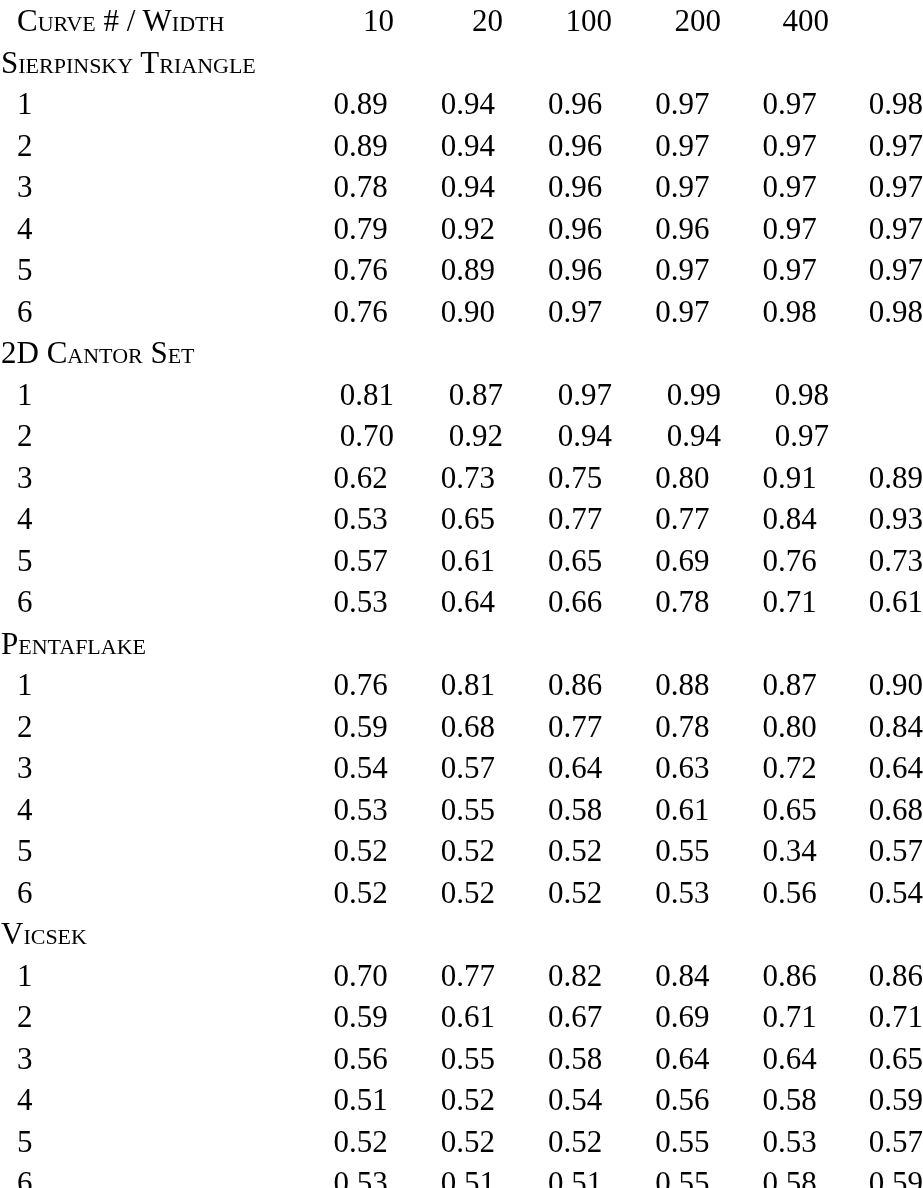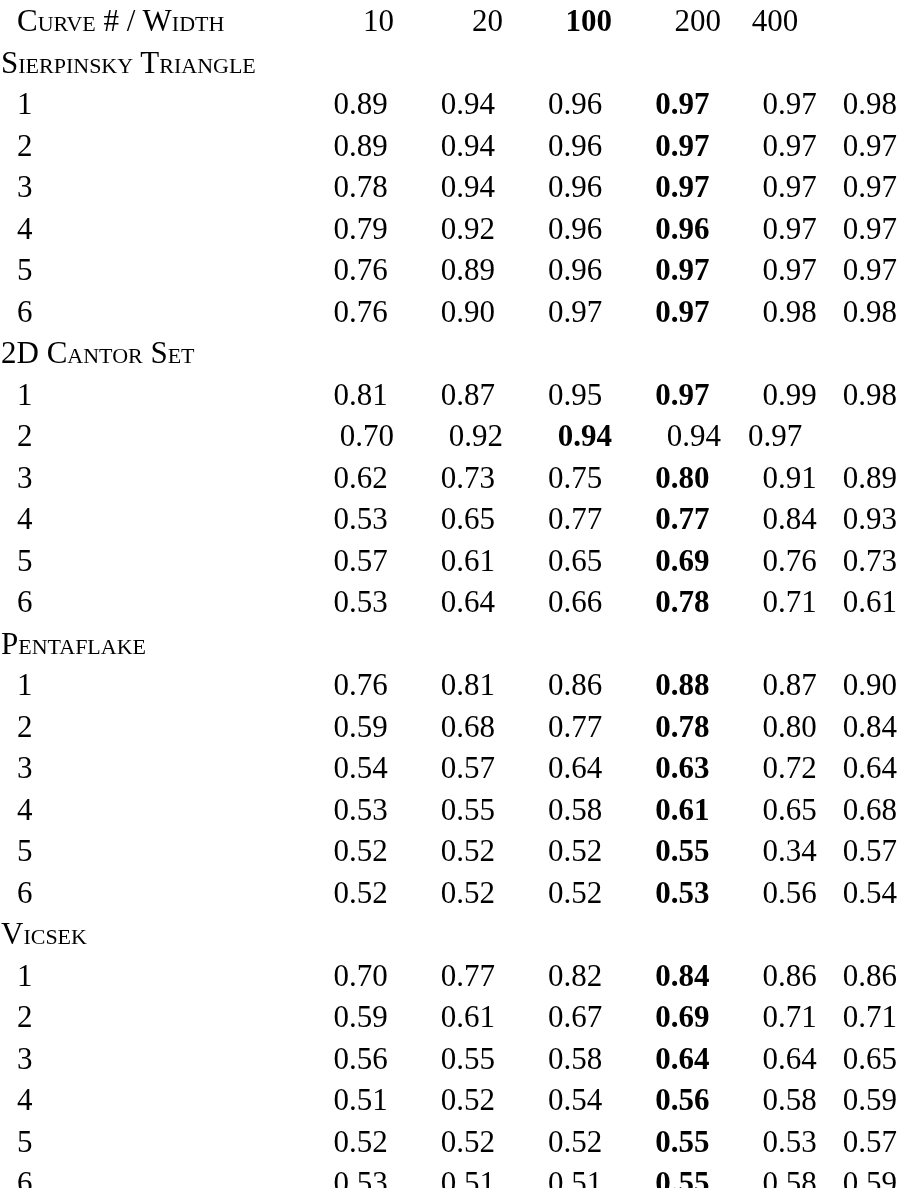--- a/index.html
+++ b/index.html
@@ -34,23 +34,23 @@
     }
     .smallcaps {
       font-variant: small-caps;
     }
     .cell {
       text-align: right;
     }
     .c0 { width: 77px; }
     .c1 { width: 109px; }
     .c2 { width: 109px; }
-    .c3 { width: 109px; font-weight: bold; }
+    .c3 { width: 109px; }
     .c4 { width: 109px; }
-    .c5 { width: 108px; text-align: center; }
+    .c5 { width: 108px; }
     .section-title {
       font-variant: small-caps;
       padding-left: 1px;
     }
   </style>
 </head>
 <body>
 
 <div class="table">
 
@@ -121,21 +121,20 @@
     <span class="cell c5">0.98</span>
   </div>
 
   <div class="row">
     <span class="section-title">2D Cantor Set</span>
   </div>
   <div class="row">
     <span class="label">1</span>
     <span class="cell c0">0.81</span>
     <span class="cell c1">0.87</span>
-    <span class="cell c2">0.95</span>
     <span class="cell c3">0.97</span>
     <span class="cell c4">0.99</span>
     <span class="cell c5">0.98</span>
   </div>
   <div class="row">
     <span class="label">2</span>
     <span class="cell c0">0.70</span>
     <span class="cell c2">0.92</span>
     <span class="cell c3">0.94</span>
     <span class="cell c4">0.94</span>

